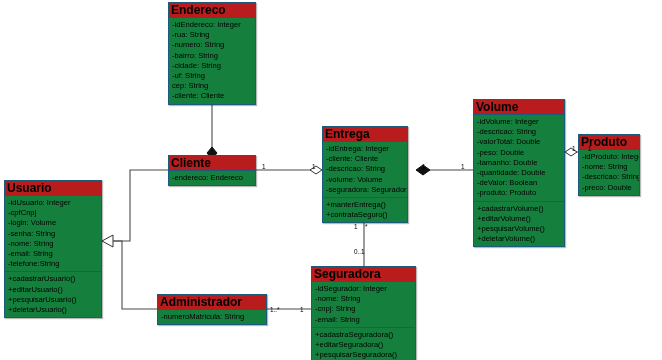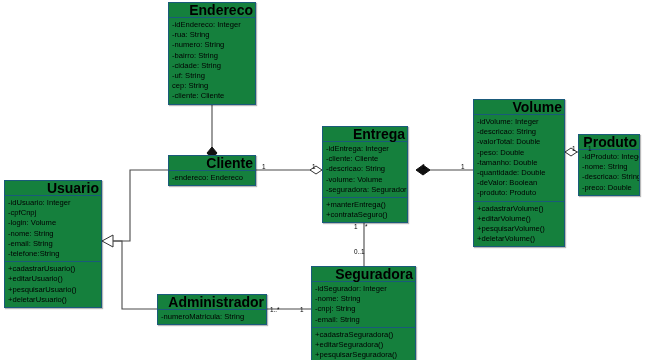--- a/index.html
+++ b/index.html
@@ -28,28 +28,28 @@
     pointer-events: none;
   }
   .uml-class {
     position: absolute;
     box-sizing: border-box;
     border: 1px solid #1a5a7a;
     background: #73d2f2;
     box-shadow: 1px 1px 1px rgba(0,0,0,0.28);
   }
   .uml-title {
-    text-align: right;
+    text-align: left;
     font-weight: bold;
-    font-size: 14px;
+    font-size: 12px;
     color: #000000;
     padding: 2px 2px 2px 2px;
     line-height: 10px;
     border-bottom: 1px solid #1a5a7a;
-    background: #15803d;
+    background: #b91c1c;
     letter-spacing: 0px;
   }
   .uml-section {
     padding: 2px 0 2px 0;
     background: #15803d;
   }
   .uml-section.divider {
     border-top: 1px solid #1a5a7a;
   }
   .uml-row {
@@ -118,20 +118,21 @@
         <div class="uml-section">
           <div class="uml-row">-endereco: Endereco</div>
         </div>
       </div>
       <div class="uml-class" style="left: 4px; top: 180px; width: 98px;">
         <div class="uml-title">Usuario</div>
         <div class="uml-section">
           <div class="uml-row">-idUsuario: Integer</div>
           <div class="uml-row">-cpfCnpj</div>
           <div class="uml-row">-login: Volume</div>
+          <div class="uml-row">-senha: String</div>
           <div class="uml-row">-nome: String</div>
           <div class="uml-row">-email: String</div>
           <div class="uml-row">-telefone:String</div>
         </div>
         <div class="uml-section divider">
           <div class="uml-row">+cadastrarUsuario()</div>
           <div class="uml-row">+editarUsuario()</div>
           <div class="uml-row">+pesquisarUsuario()</div>
           <div class="uml-row">+deletarUsuario()</div>
         </div>

